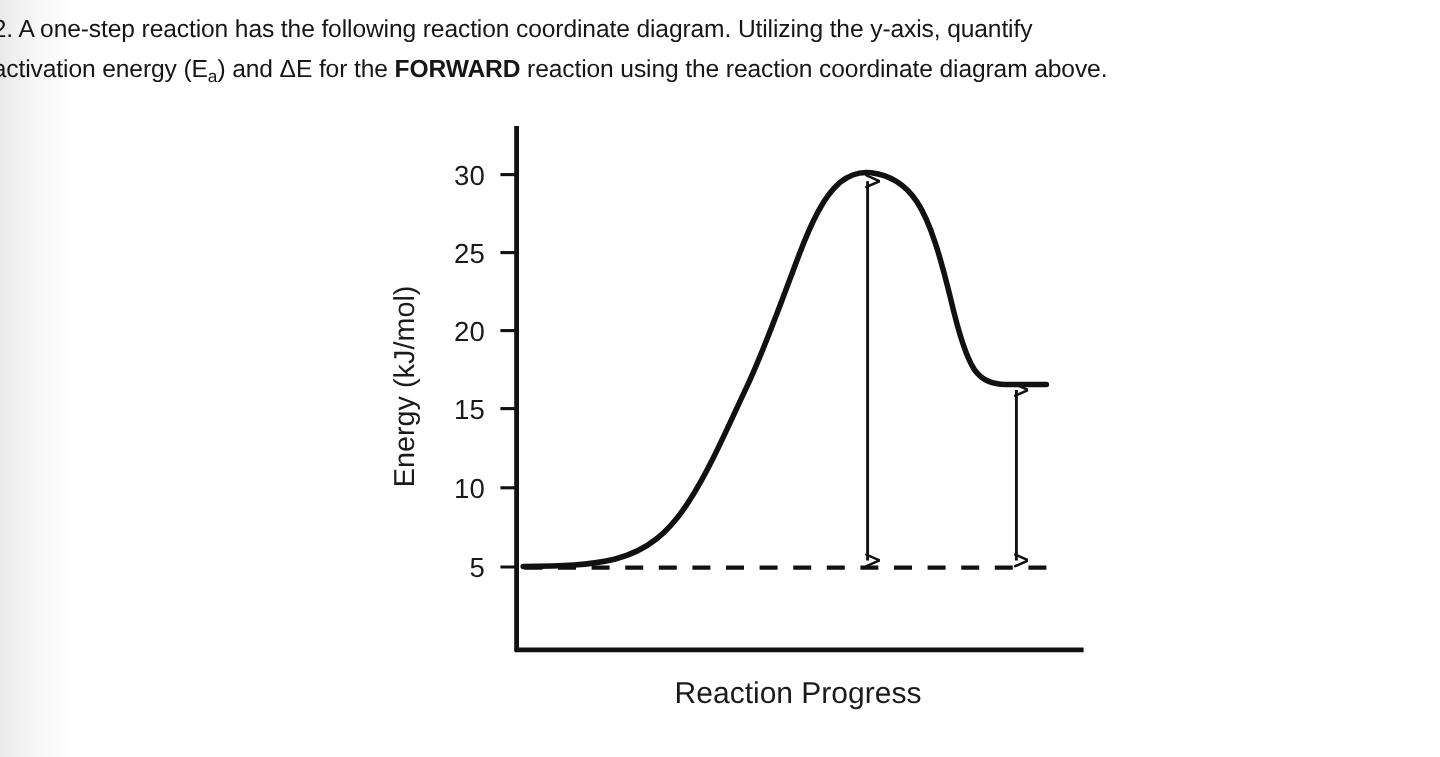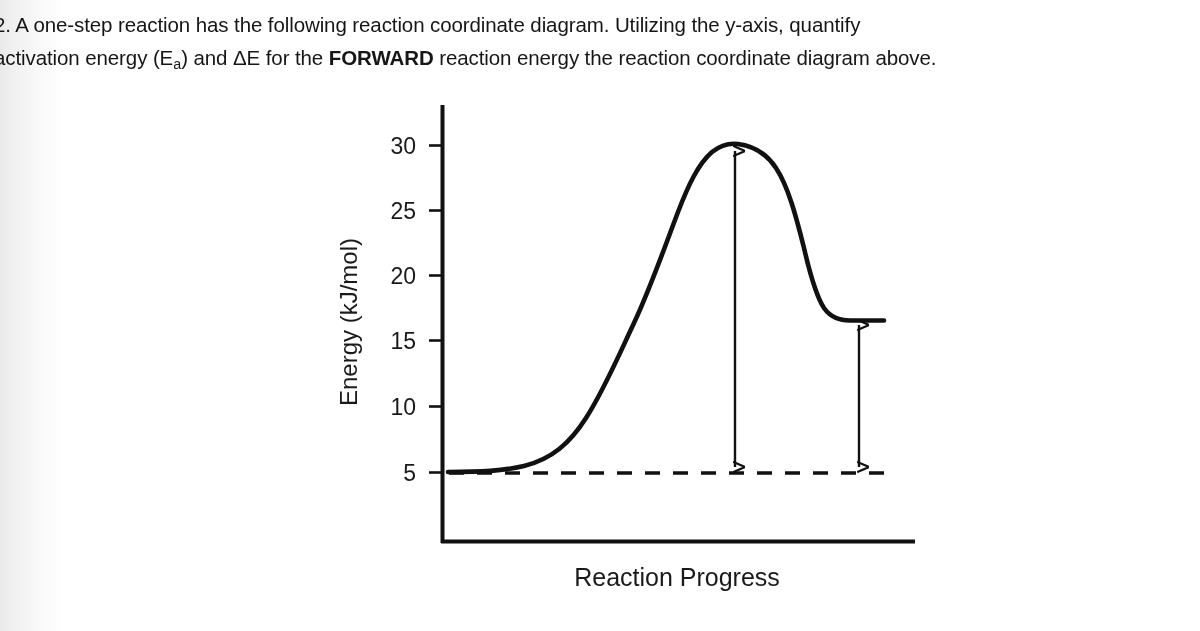--- a/index.html
+++ b/index.html
@@ -49,21 +49,21 @@
   }
   .sub {
     font-size: 0.70em;
     vertical-align: -0.28em;
     letter-spacing: 0;
   }
 
   
   .figure {
     position: absolute;
-    left: 12px;
+    left: 0;
     top: 0;
     width: 1140px;
     height: 631px;
   }
   .figure svg {
     display: block;
   }
 
   .ytick-label {
     font-family: "Liberation Sans", sans-serif;
@@ -81,21 +81,21 @@
     fill: #1a1a1a;
   }
 </style>
 </head>
 <body>
 
 <div class="left-shade"></div>
 
 <div class="question">
   <span class="line">2. A one-step reaction has the following reaction coordinate diagram. Utilizing the y-axis, quantify</span>
-  <span class="line"><span>activation energy (E</span><span class="sub">a</span><span>) and ΔE for the </span><b>FORWARD</b><span> reaction energy the reaction coordinate diagram above.</span></span>
+  <span class="line"><span>activation energy (E</span><span class="sub">a</span><span>) and ΔE for the </span><b>FORWARD</b><span> reaction using the reaction coordinate diagram above.</span></span>
 </div>
 
 <div class="figure">
   <svg width="1200" height="631" viewBox="0 0 1200 631" xmlns="http://www.w3.org/2000/svg">
     <defs>
       <marker id="arrowUp" markerWidth="12" markerHeight="12" refX="6" refY="10" orient="auto" markerUnits="userSpaceOnUse">
         <path d="M6,0 L1.2,11 M6,0 L10.8,11" stroke="#111" stroke-width="2.1" fill="none" stroke-linecap="round"></path>
       </marker>
       <marker id="arrowDown" markerWidth="12" markerHeight="12" refX="6" refY="10" orient="auto" markerUnits="userSpaceOnUse">
         <path d="M6,0 L1.2,11 M6,0 L10.8,11" stroke="#111" stroke-width="2.1" fill="none" stroke-linecap="round"></path>

